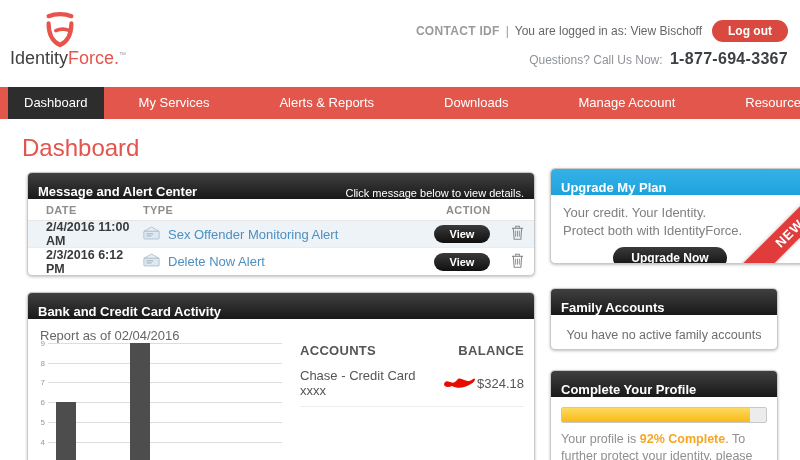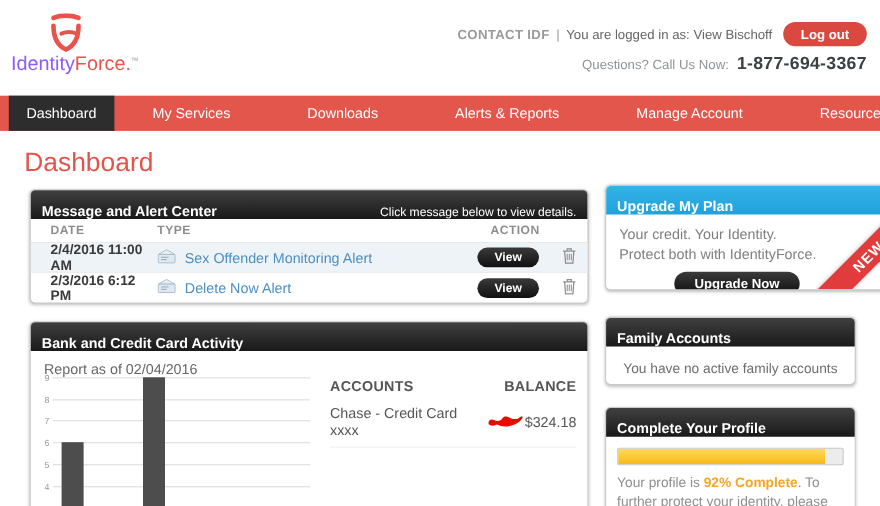--- a/index.html
+++ b/index.html
@@ -6,21 +6,21 @@
   html,body { background:#fff; }
   .page {
     position:relative; width:800px; height:460px; overflow:hidden;
     background:#fff; font-family:"Liberation Sans", sans-serif; color:#333;
   }
   
   .top-header { position:absolute; top:0; left:0; right:0; height:87px; background:#fff; }
   .brand { position:absolute; left:10px; top:10px; }
   .brand-icon { position:absolute; left:33px; top:2px; }
   .brand-text { position:absolute; left:0; top:38px; font-size:18px; letter-spacing:0; white-space:nowrap; }
-  .brand-text .b1 { color:#8b5cf6; }
+  .brand-text .b1 { color:#404040; }
   .brand-text .b2 { color:#e8544c; }
   .brand-text sup { font-size:7px; color:#999; }
   .header-right { position:absolute; right:12px; top:20px; text-align:right; }
   .login-line { font-size:12px; color:#666; display:flex; align-items:center; justify-content:center; gap:6px; }
   .login-line .contact { color:#9a9a9a; font-weight:bold; letter-spacing:.3px; }
   .login-line .sep { color:#999; }
   .logout-btn {
     background:#d9493f; color:#fff; border:none; border-radius:12px;
     font-family:"Liberation Sans",sans-serif; font-size:12px; font-weight:bold;
     padding:4px 16px; margin-left:4px; cursor:pointer;
@@ -123,22 +123,22 @@
       <div class="phone-line">
         <span>Questions? Call Us Now:</span>
         <strong>1-877-694-3367</strong>
       </div>
     </div>
   </div>
 
   <div class="nav">
     <div class="nav-item active">Dashboard</div>
     <div class="nav-item">My Services</div>
+    <div class="nav-item">Alerts &amp; Reports</div>
     <div class="nav-item">Downloads</div>
-    <div class="nav-item">Alerts &amp; Reports</div>
     <div class="nav-item">Manage Account</div>
     <div class="nav-item">Resource Center</div>
     <div class="nav-item">Support</div>
   </div>
 
   <h1 class="page-title">Dashboard</h1>
 
   <div class="panel" id="msg-panel">
     <div class="panel-header">
       <span class="ph-title">Message and Alert Center</span>

